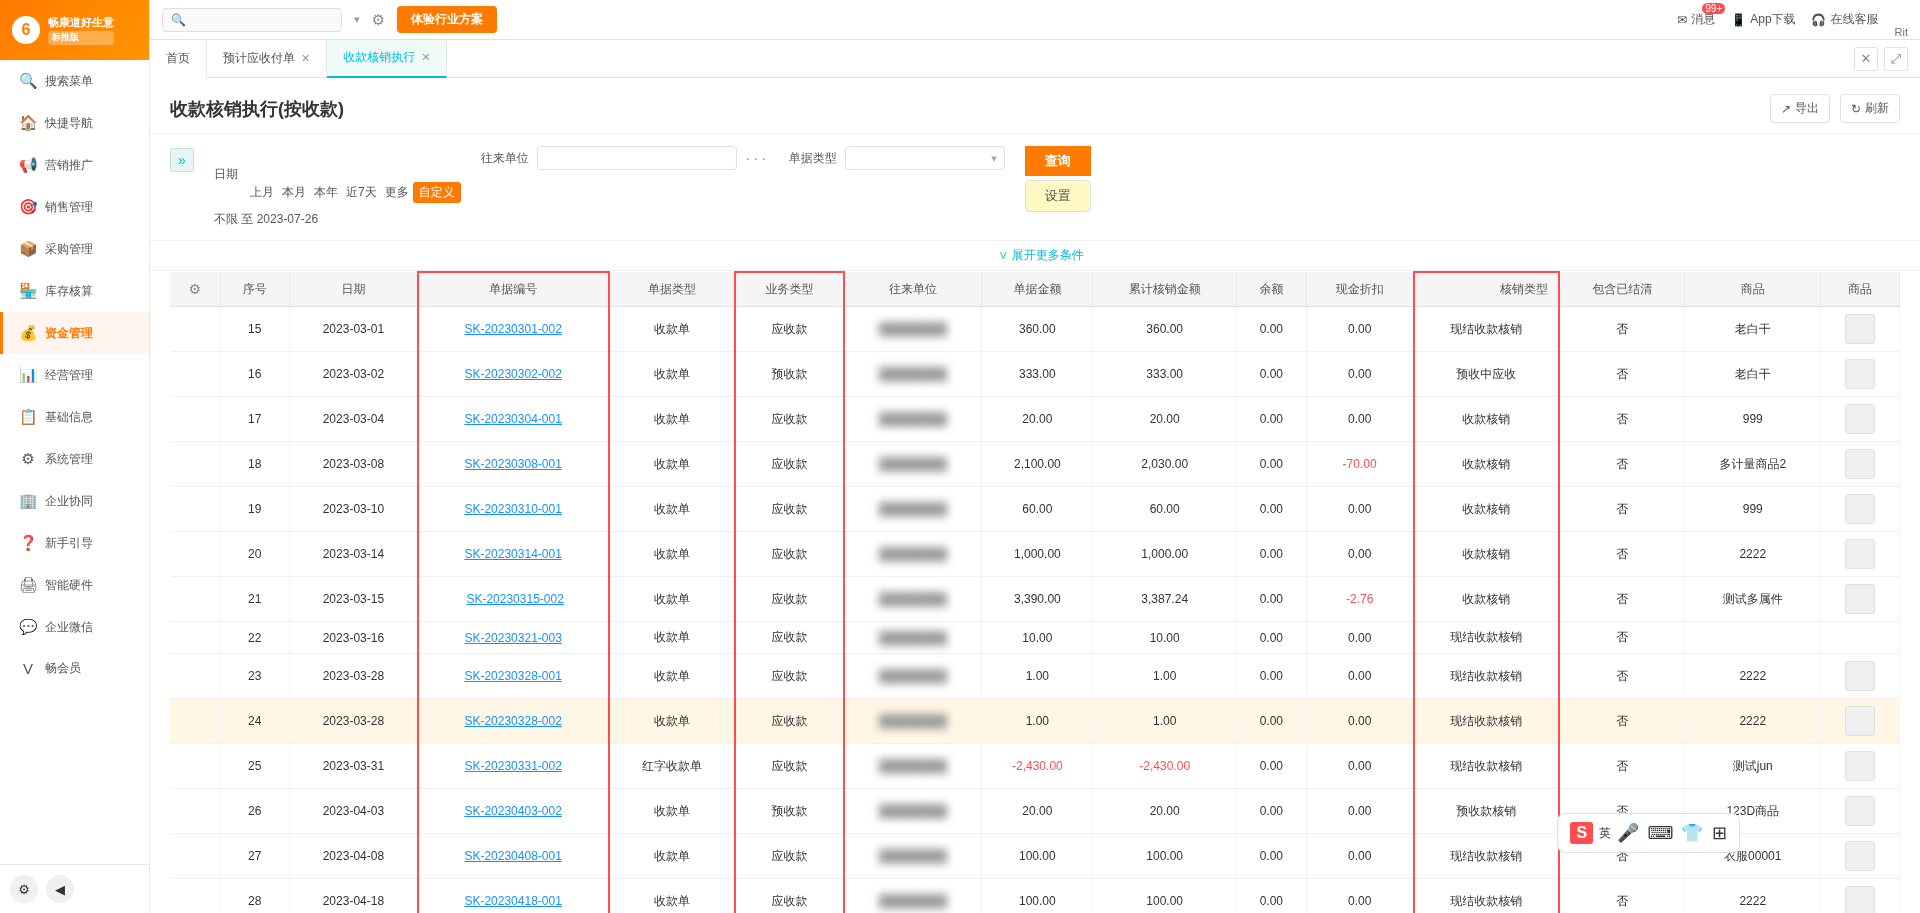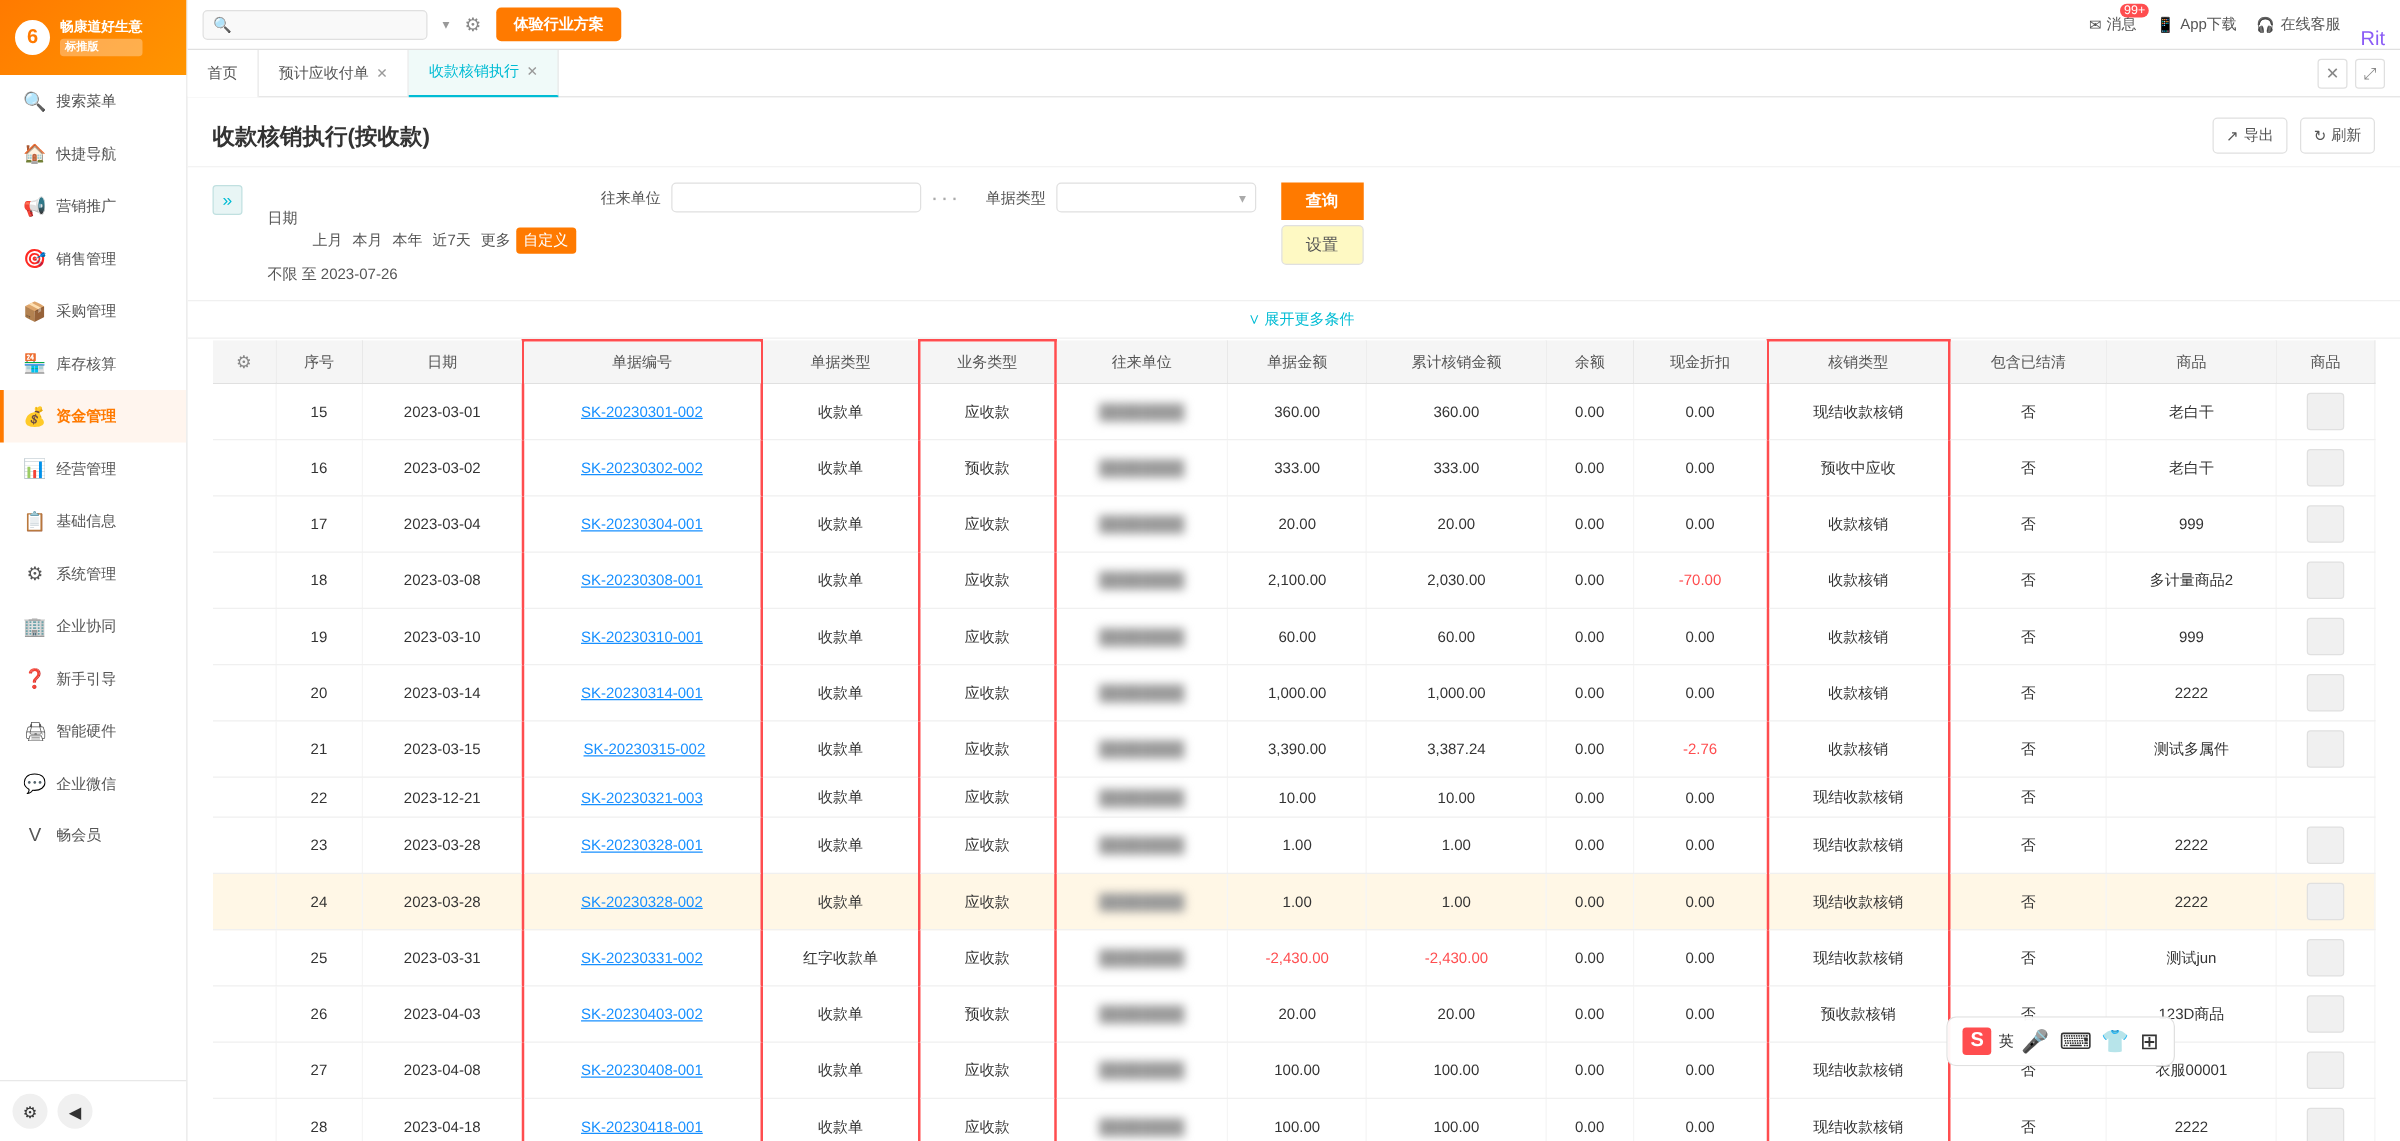--- a/index.html
+++ b/index.html
@@ -30,21 +30,21 @@
     .topbar { height: 40px; background: #fff; border-bottom: 1px solid #e0e0e0; display: flex; align-items: center; padding: 0 12px; gap: 12px; }
     .topbar-search { flex: 0 0 180px; border: 1px solid #e0e0e0; border-radius: 4px; padding: 4px 8px; font-size: 12px; color: #999; display: flex; align-items: center; gap: 6px; background: #f9f9f9; }
     .topbar-search input { border: none; background: transparent; outline: none; font-size: 12px; color: #999; width: 120px; }
     .topbar-chevron { color: #999; font-size: 11px; cursor: pointer; }
     .topbar-gear { font-size: 15px; color: #888; cursor: pointer; }
     .topbar-btn { background: #ff7a00; color: #fff; border: none; border-radius: 4px; padding: 5px 14px; font-size: 12px; cursor: pointer; font-weight: bold; }
     .topbar-spacer { flex: 1; }
     .topbar-actions { display: flex; align-items: center; gap: 16px; }
     .topbar-action { display: flex; align-items: center; gap: 4px; color: #555; font-size: 12px; cursor: pointer; position: relative; }
     .badge { background: #ff4d4f; color: #fff; border-radius: 10px; padding: 0 3px; font-size: 10px; position: absolute; top: -8px; right: -10px; min-width: 18px; text-align: center; }
-    .topbar-user { color: #8b5cf6; font-size: 16px; margin-top: 25px; }
+    .topbar-user { color: #737373; font-size: 11px; margin-top: 25px; }
 
     
     .tabbar { height: 38px; background: #fff; border-bottom: 1px solid #e0e0e0; display: flex; align-items: center; padding: 0; }
     .tab { display: flex; align-items: center; padding: 0 16px; height: 38px; border-right: 1px solid #e8e8e8; cursor: pointer; font-size: 12px; color: #555; gap: 6px; }
     .tab.home { background: #fff; }
     .tab.active { background: #f0faf9; color: #00bcd4; border-bottom: 2px solid #00bcd4; }
     .tab-close { font-size: 11px; color: #999; cursor: pointer; }
     .tab-spacer { flex: 1; }
     .tabbar-controls { display: flex; align-items: center; gap: 6px; padding-right: 12px; }
     .tabbar-control-btn { width: 24px; height: 24px; border: 1px solid #e0e0e0; border-radius: 3px; display: flex; align-items: center; justify-content: center; cursor: pointer; color: #888; font-size: 13px; }
@@ -306,21 +306,21 @@
                   <th>序号</th>
                   <th>日期</th>
                   <th style="border-left: 2px solid rgb(255, 77, 79); border-right: 2px solid rgb(255, 77, 79); border-top: 2px solid rgb(255, 77, 79);">单据编号</th>
                   <th>单据类型</th>
                   <th style="border-left: 2px solid rgb(255, 77, 79); border-right: 2px solid rgb(255, 77, 79); border-top: 2px solid rgb(255, 77, 79);">业务类型</th>
                   <th>往来单位</th>
                   <th>单据金额</th>
                   <th>累计核销金额</th>
                   <th>余额</th>
                   <th>现金折扣</th>
-                  <th style="border-left: 2px solid rgb(255, 77, 79); border-right: 2px solid rgb(255, 77, 79); border-top: 2px solid rgb(255, 77, 79);">核销类型</th>
+                  <th style="border-left: 2px solid rgb(255, 77, 79); border-right: 2px solid rgb(255, 77, 79); border-top: 2px solid rgb(255, 77, 79); text-align: right;">核销类型</th>
                   <th>包含已结清</th>
                   <th>商品</th>
                   <th>商品</th>
                 </tr>
             </thead>
             <tbody>
 
             <tr>
                   <td></td>
                   <td>15</td>
@@ -450,21 +450,21 @@
                   <td style="border-left: 2px solid rgb(255, 77, 79); border-right: 2px solid rgb(255, 77, 79);">收款核销</td>
                   <td>否</td>
                   <td>测试多属件</td>
                   <td>
                     <div style="width: 30px; height: 30px; background: rgb(240, 240, 240); border: 1px solid rgb(224, 224, 224); border-radius: 3px; margin: auto;"></div>
                   </td>
                 </tr>
                 <tr>
                   <td></td>
                   <td>22</td>
-                  <td>2023-12-21</td>
+                  <td>2023-03-16</td>
                   <td style="border-left: 2px solid rgb(255, 77, 79); border-right: 2px solid rgb(255, 77, 79);"><span class="link-text">SK-20230321-003</span></td>
                   <td>收款单</td>
                   <td style="border-left: 2px solid rgb(255, 77, 79); border-right: 2px solid rgb(255, 77, 79);">应收款</td>
                   <td><span class="blurred">████████</span></td>
                   <td>10.00</td>
                   <td>10.00</td>
                   <td>0.00</td>
                   <td>0.00</td>
                   <td style="border-left: 2px solid rgb(255, 77, 79); border-right: 2px solid rgb(255, 77, 79);">现结收款核销</td>
                   <td>否</td>

